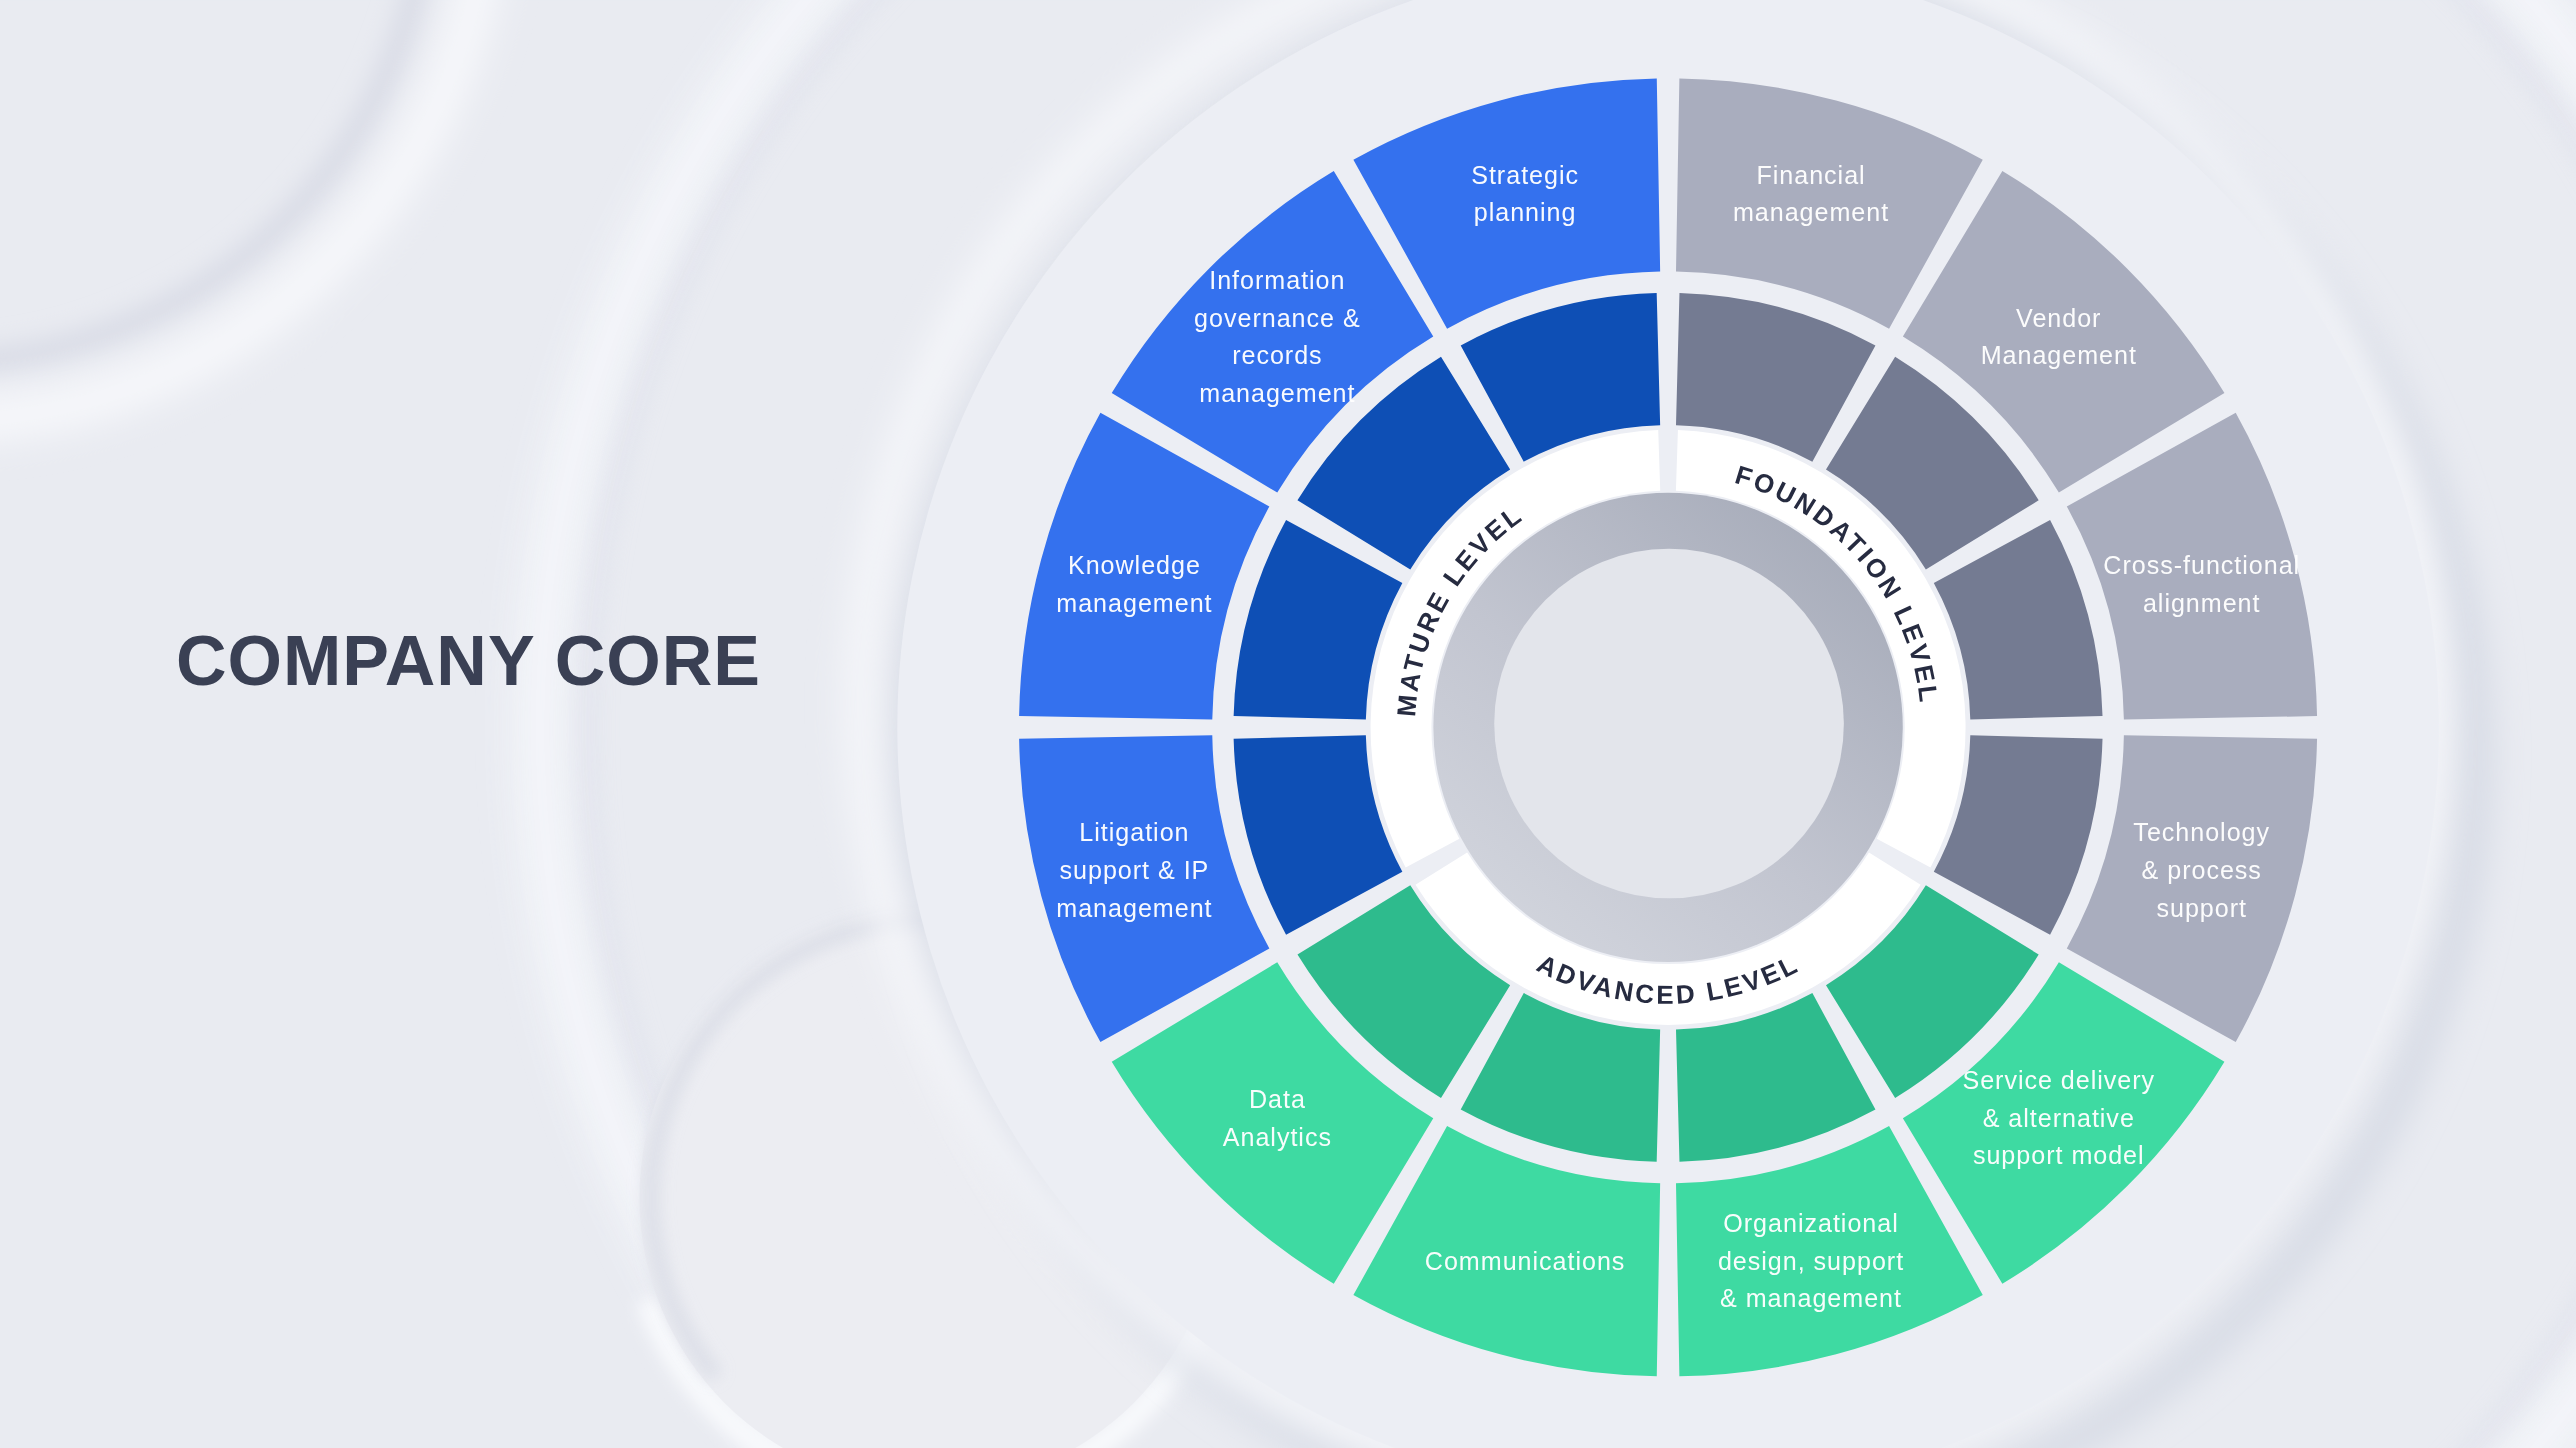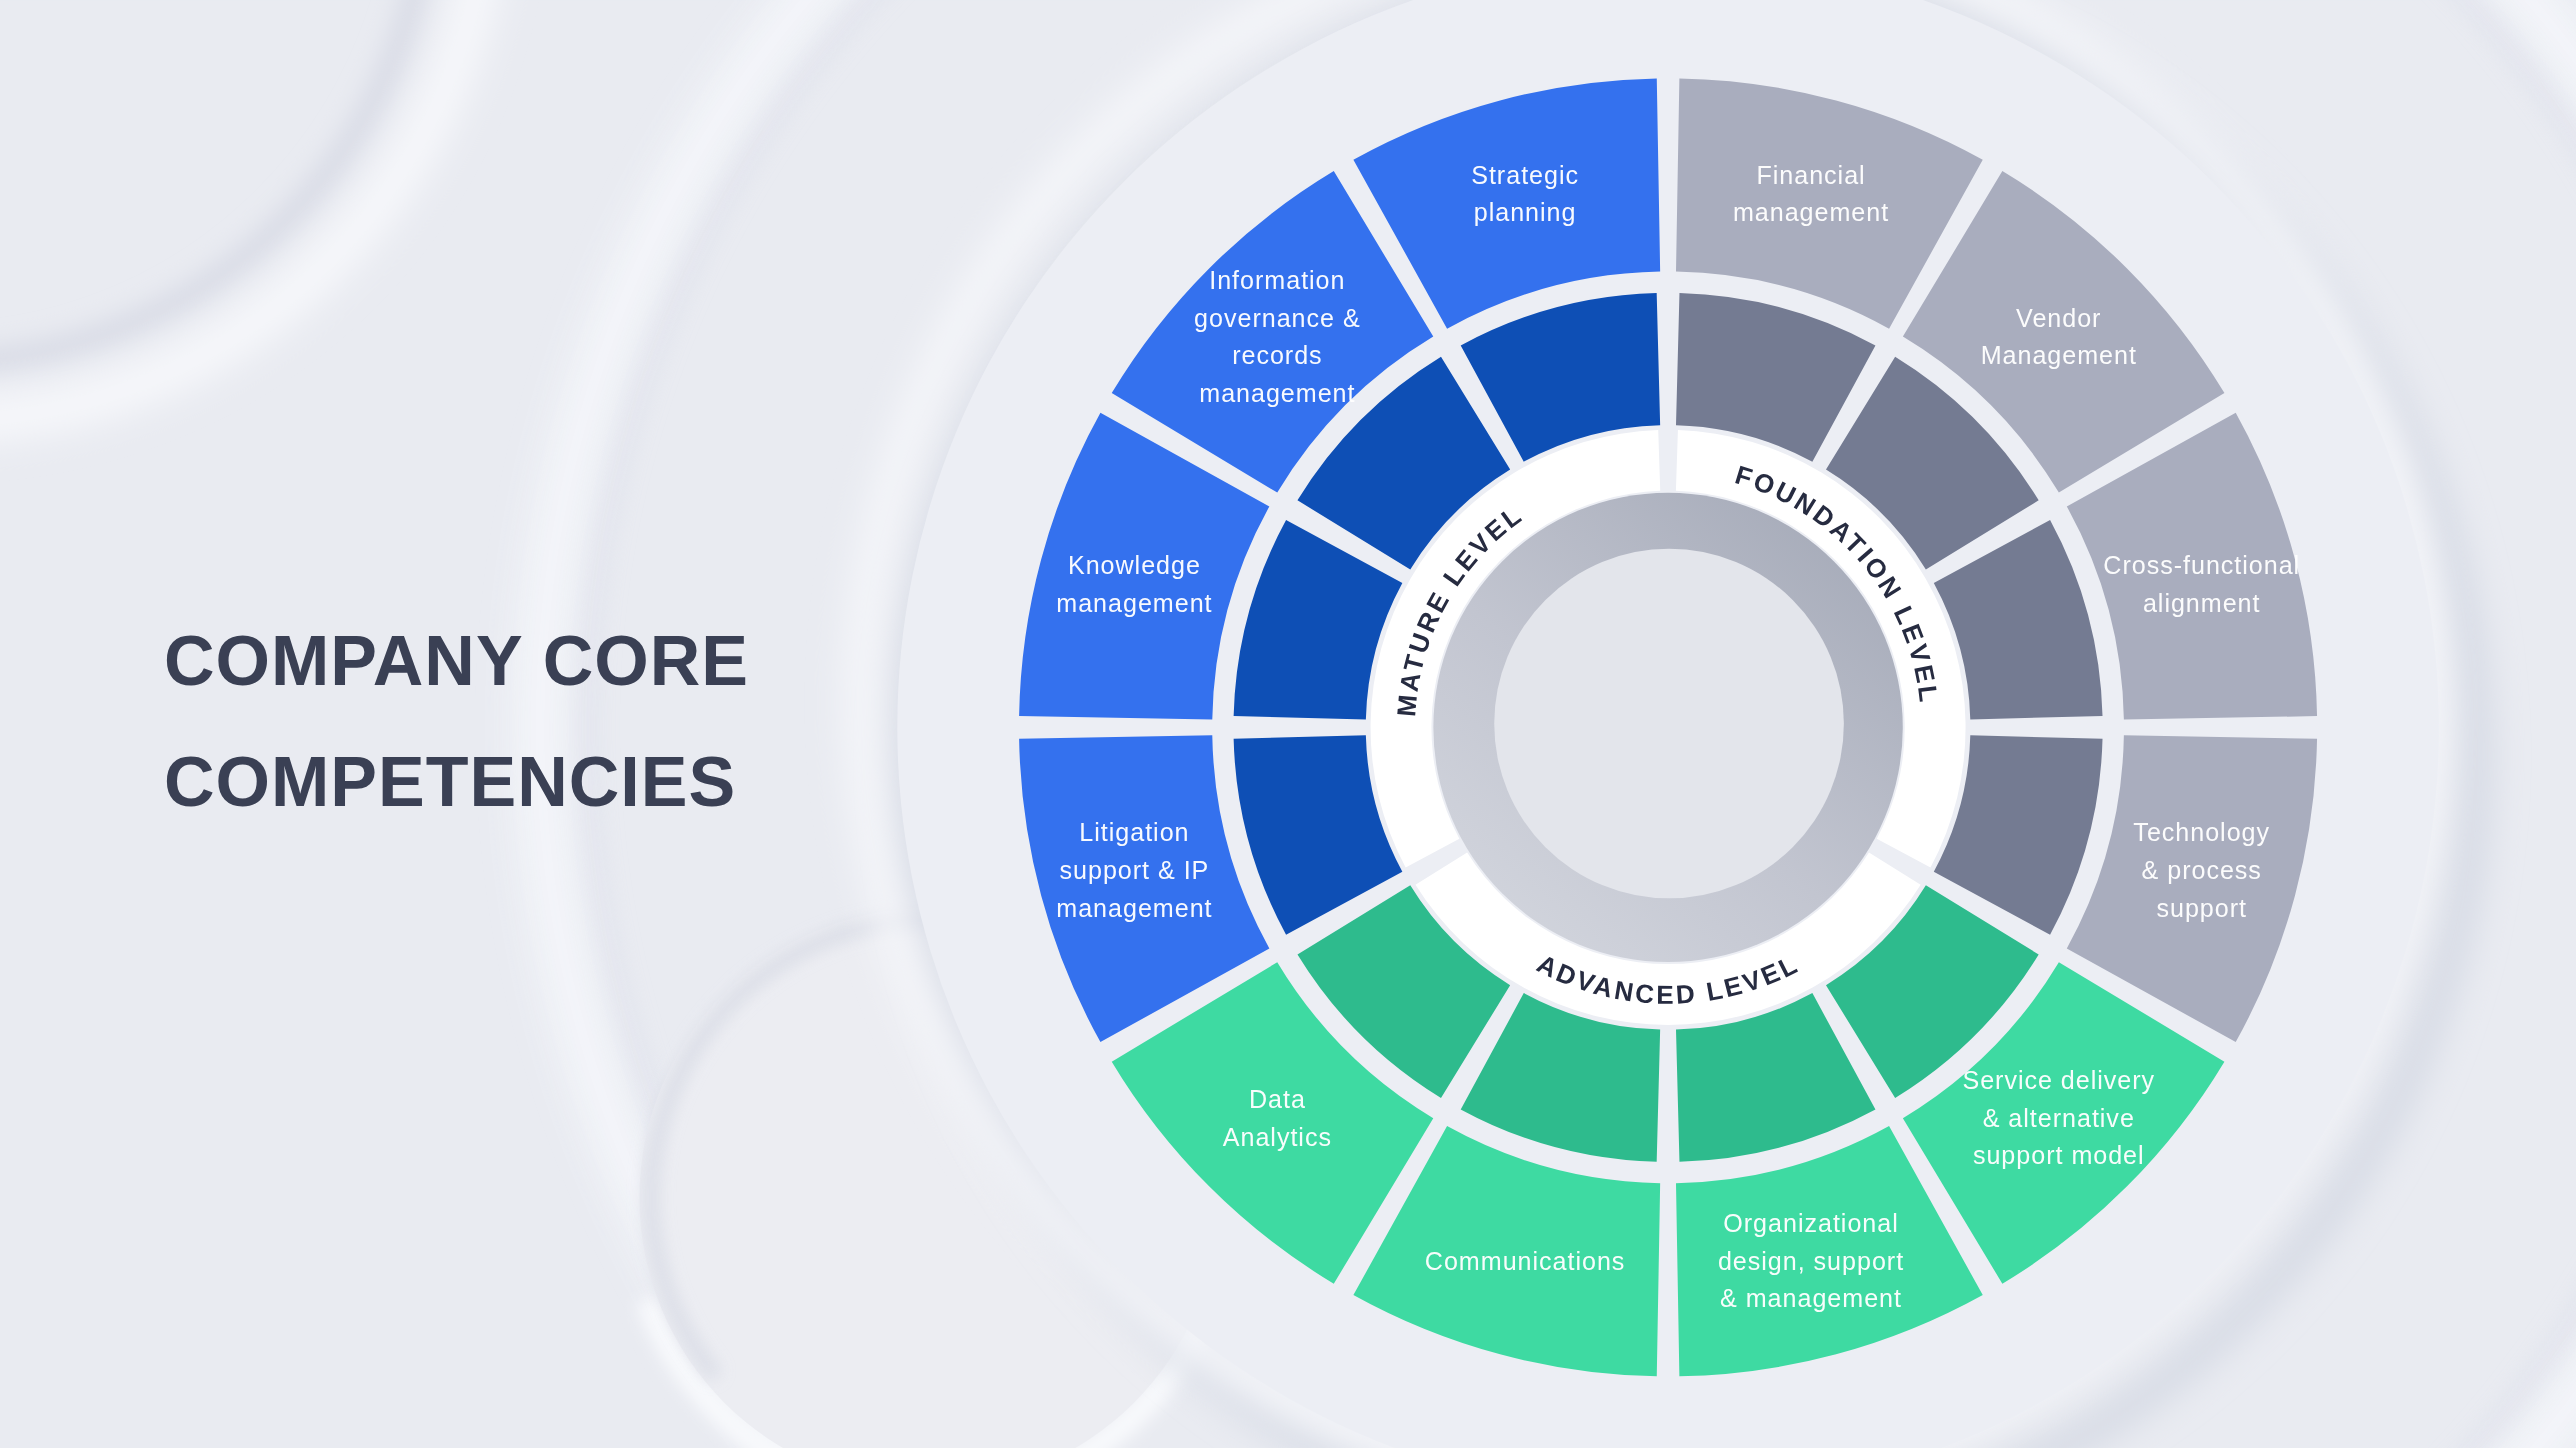--- a/index.html
+++ b/index.html
@@ -3,21 +3,21 @@
 <meta charset="utf-8">
 <style>
   html,body{margin:0;padding:0;background:#E9EBF1;}
   .canvas{
     position:relative; width:2576px; height:1449px; overflow:hidden;
     background:#E9EBF1;
     font-family:"Liberation Sans", sans-serif;
   }
   .wheel-svg{position:absolute;left:0;top:0;}
   .title-block{
-    position:absolute; left:164px; top:626px;
+    position:absolute; left:176px; top:626px;
     color:#3A4054; font-weight:bold; font-size:70px; letter-spacing:1px;
     line-height:70px; white-space:nowrap;
   }
   .title-line + .title-line{margin-top:51px;}
 </style>
 </head>
 <body>
 
 <div class="canvas">
 
@@ -92,17 +92,16 @@
       <text text-anchor="middle" font-size="26" letter-spacing="1" fill="#FFFFFF" opacity="0.97" font-family="&quot;Liberation Sans&quot;, sans-serif"><tspan x="1579.0" y="1314.5">Communications</tspan></text>
       <text text-anchor="middle" font-size="26" letter-spacing="1" fill="#FFFFFF" opacity="0.97" font-family="&quot;Liberation Sans&quot;, sans-serif"><tspan x="1322.5" y="1147.0">Data</tspan><tspan x="1322.5" y="1186.0">Analytics</tspan></text>
       <text text-anchor="middle" font-size="26" letter-spacing="1" fill="#FFFFFF" opacity="0.97" font-family="&quot;Liberation Sans&quot;, sans-serif"><tspan x="1174.5" y="871.0">Litigation</tspan><tspan x="1174.5" y="910.0">support &amp; IP</tspan><tspan x="1174.5" y="949.0">management</tspan></text>
       <text text-anchor="middle" font-size="26" letter-spacing="1" fill="#FFFFFF" opacity="0.97" font-family="&quot;Liberation Sans&quot;, sans-serif"><tspan x="1174.5" y="594.5">Knowledge</tspan><tspan x="1174.5" y="633.5">management</tspan></text>
       <text text-anchor="middle" font-size="26" letter-spacing="1" fill="#FFFFFF" opacity="0.97" font-family="&quot;Liberation Sans&quot;, sans-serif"><tspan x="1322.5" y="299.0">Information</tspan><tspan x="1322.5" y="338.0">governance &amp;</tspan><tspan x="1322.5" y="377.0">records</tspan><tspan x="1322.5" y="416.0">management</tspan></text>
       <text text-anchor="middle" font-size="26" letter-spacing="1" fill="#FFFFFF" opacity="0.97" font-family="&quot;Liberation Sans&quot;, sans-serif"><tspan x="1579.0" y="190.0">Strategic</tspan><tspan x="1579.0" y="229.0">planning</tspan></text>
     </svg>
 
   <div class="title-block">
     <div class="title-line">COMPANY CORE</div>
-    <div class="title-line">COMPETENCIES</div>
   </div>
 
 </div>
 
 
 </body></html>

